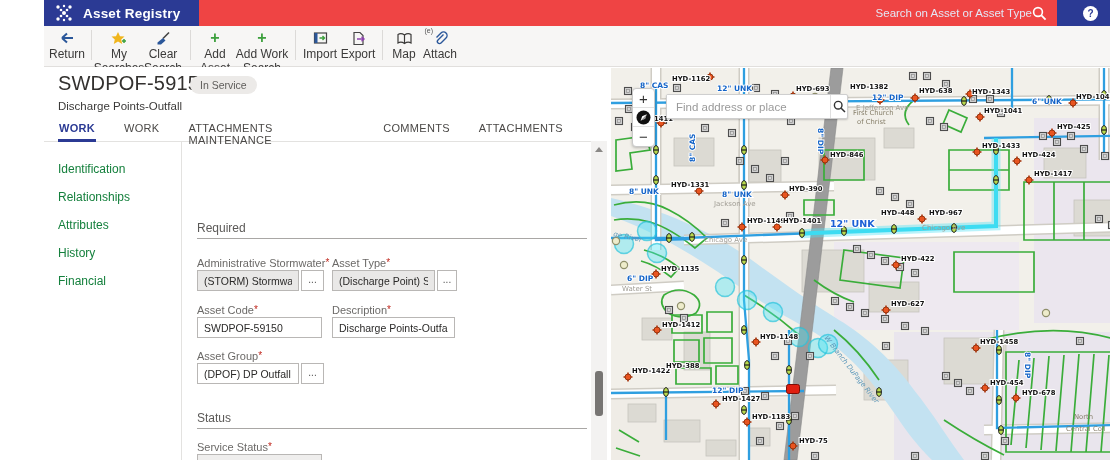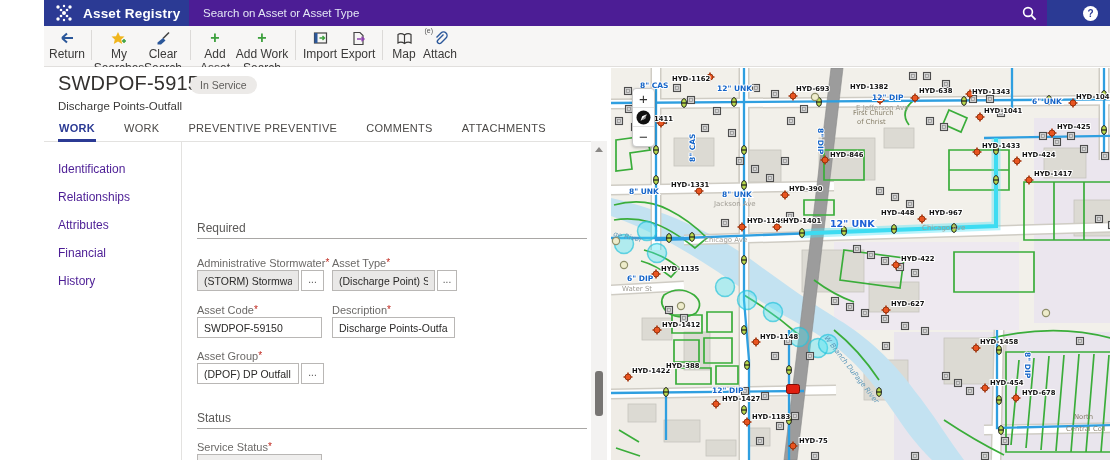--- a/index.html
+++ b/index.html
@@ -3,21 +3,21 @@
 <meta charset="utf-8">
 <style>
   * { margin:0; padding:0; box-sizing:border-box; }
   html,body { width:1110px; height:460px; overflow:hidden; font-family:"Liberation Sans", sans-serif; background:#fff; }
   #stage { position:relative; width:1110px; height:452px;margin-left:44px; }
 
   
   .app-header { position:absolute; left:0; top:0; width:1110px; height:26px; background:#2b3a94; display:flex; align-items:center; }
   .logo { margin-left:9px; width:22px; height:20px; }
   .app-title { color:#fff; font-size:13.5px; font-weight:bold; margin-left:8px; letter-spacing:.2px; }
-  .hdr-search { position:absolute; left:145px; top:0; width:858px; height:26px; background:#4c1d95; display:flex; align-items:center; }
+  .hdr-search { position:absolute; left:155px; top:0; width:858px; height:26px; background:#ef4444; display:flex; align-items:center;text-align:right; }
   .hdr-search .ph { color:#e3e7f5; font-size:11.5px; margin-left:14px; flex:1; }
   .hdr-search svg { margin-right:10px; }
   .hdr-ico { position:absolute; top:5px; width:17px; height:17px; }
   .hdr-help { left:1038px; }
   .hdr-user { left:1080px; }
 
   
   .toolbar { position:absolute; left:0; top:26px; width:1110px; height:41px; background:#f7f6f5; border-bottom:1px solid #e1dfdd; display:flex; align-items:flex-start; padding-left:4px; }
   .tb-item { display:flex; flex-direction:column; align-items:center; padding-top:4px; cursor:default; }
   .tb-item .ic { height:16px; display:flex; align-items:center; justify-content:center; position:relative; }
@@ -28,21 +28,21 @@
 
   
   .left-panel { position:absolute; left:0; top:67px; width:567px; height:393px; background:#fff; }
   .asset-title { position:absolute; left:14px; top:5px; font-size:20px; color:#33312f; letter-spacing:.2px; }
   .badge { position:absolute; left:146px; top:9px; background:#eceae8; color:#5f5d5b; font-size:10.5px; padding:3px 10px; border-radius:10px; }
   .subtitle { position:absolute; left:14px; top:33px; font-size:11.5px; color:#3b3a39; }
   .tabs { position:absolute; left:0; top:51px; width:547px; height:24px; border-bottom:1px solid #e3e2e0; display:flex; padding-left:14px; }
   .tab { font-size:11px; letter-spacing:.3px; color:#4a4846; margin-right:27px; padding:4px 1px 0 1px; height:24px; }
   .tab.active { color:#2b3a94; font-weight:bold; border-bottom:3px solid #2b3a94; }
   .sidenav { position:absolute; left:0; top:74px; width:138px; height:319px; border-right:1px solid #e3e2e0; padding-top:14px; }
-  .sn-item { font-size:12px; color:#4c1d95; padding:7px 0 7px 14px; }
+  .sn-item { font-size:12px; color:#15803d; padding:7px 0 7px 14px; }
   .form { position:absolute; left:150px; top:74px; width:397px; height:319px; }
   .sec { position:absolute; font-size:12px; color:#5b5957; }
   .rule { position:absolute; left:3px; width:390px; border-top:1px solid #a9a7a5; }
   .flabel { position:absolute; font-size:11px; color:#6b6967; }
   .req { color:#c0271d; font-size:10px; vertical-align:top; }
   .tinput { position:absolute; height:21px; border:1px solid #b9b7b5; font-size:10.5px; color:#2b2a29; padding:0 6px; font-family:"Liberation Sans",sans-serif; background:#fff; }
   .tinput.dis { background:#e9e8e7; }
   .lookup { position:absolute; height:21px; width:23px; border:1px solid #b9b7b5; background:#fff; color:#555; font-size:10px; text-align:center; line-height:17px; }
   .selbox { position:absolute; height:21px; border:1px solid #b9b7b5; background:#efeeed; font-size:10.5px; color:#2b2a29; display:flex; align-items:center; padding:0 8px; justify-content:space-between; }
   
@@ -181,30 +181,30 @@
     </div>
   </div>
 
   <div class="left-panel">
     <div class="asset-title">SWDPOF-59150</div>
     <div class="badge">In Service</div>
     <div class="subtitle">Discharge Points-Outfall</div>
     <div class="tabs" id="tabs">
         <div class="tab active">WORK</div>
         <div class="tab">WORK</div>
-        <div class="tab">PREVENTIVE PREVENTIVE</div>
+        <div class="tab">ATTACHMENTS MAINTENANCE</div>
         <div class="tab">COMMENTS</div>
         <div class="tab">ATTACHMENTS</div>
       </div>
     <div class="sidenav" id="sidenav">
         <div class="sn-item">Identification</div>
         <div class="sn-item">Relationships</div>
         <div class="sn-item">Attributes</div>
+        <div class="sn-item">History</div>
         <div class="sn-item">Financial</div>
-        <div class="sn-item">History</div>
       </div>
 
     <div class="form">
       <div class="sec" style="left:3px;top:80px">Required</div>
       <div class="rule" style="top:97px"></div>
 
       <div class="flabel" style="left:3px;top:116px"><span>Administrative Stormwater</span><span class="req">*</span></div>
       <input class="tinput dis" style="left: 3px; top: 129px; width: 102px;" readonly="" value="(STORM) Stormwater">
       <div class="lookup" style="left:107px;top:129px">...</div>
 
@@ -978,20 +978,29 @@
       <div class="zbtn">
         <svg width="15" height="15" viewBox="0 0 15 15">
             <circle cx="7.5" cy="7.5" r="7" fill="#111"></circle>
             <path d="M10.8,4.2 L6.2,6.2 L4.6,10.8 L9.2,8.8 Z" fill="#fff"></path>
             <path d="M10.8,4.2 L9.2,8.8 L4.6,10.8" fill="#111" opacity="0.45"></path>
           </svg>
       </div>
       <div class="zbtn">−</div>
     </div>
 
+    <div class="mapsearch">
+      <input type="text" placeholder="Find address or place" style="">
+      <div class="ms-btn">
+        <svg width="13" height="13" viewBox="0 0 13 13">
+            <circle cx="5.2" cy="5.2" r="3.8" fill="none" stroke="#333" stroke-width="1.4"></circle>
+            <line x1="8.2" y1="8.2" x2="12" y2="12" stroke="#333" stroke-width="1.5"></line>
+          </svg>
+      </div>
+    </div>
 
     <div class="maptools" id="maptools">
         <div class="mt-item">
           <span class="mi">
             <svg width="13" height="13" viewBox="0 0 13 13">
               <path d="M1.5,11.5 L2.6,8.6 L9,2.2 a1.4,1.4 0 0 1 2,2 L4.6,10.6 Z" fill="#1a1a1a"></path>
             </svg>
           </span>
           <span class="ml">Edit</span>
         </div>

